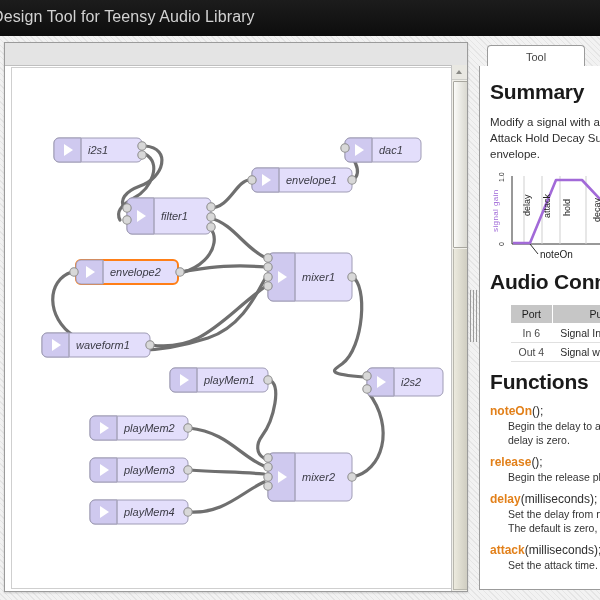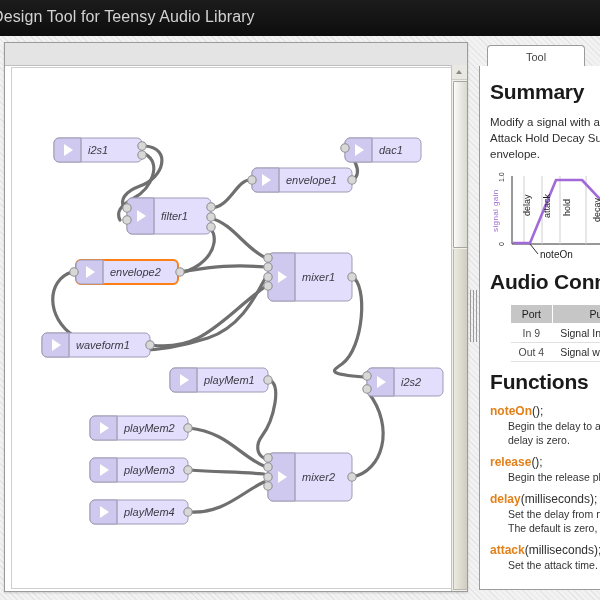--- a/index.html
+++ b/index.html
@@ -397,21 +397,21 @@
 
       <table class="conn">
         <thead>
           <tr>
             <th>Port</th>
             <th>Purpose</th>
           </tr>
         </thead>
         <tbody>
           <tr>
-            <td class="port">In 9</td>
+            <td class="port">In 6</td>
             <td>Signal Input</td>
           </tr>
           <tr>
             <td class="port">Out 4</td>
             <td>Signal with Envelope</td>
           </tr>
         </tbody>
       </table>
 
       <h2 class="sec">Functions</h2>

